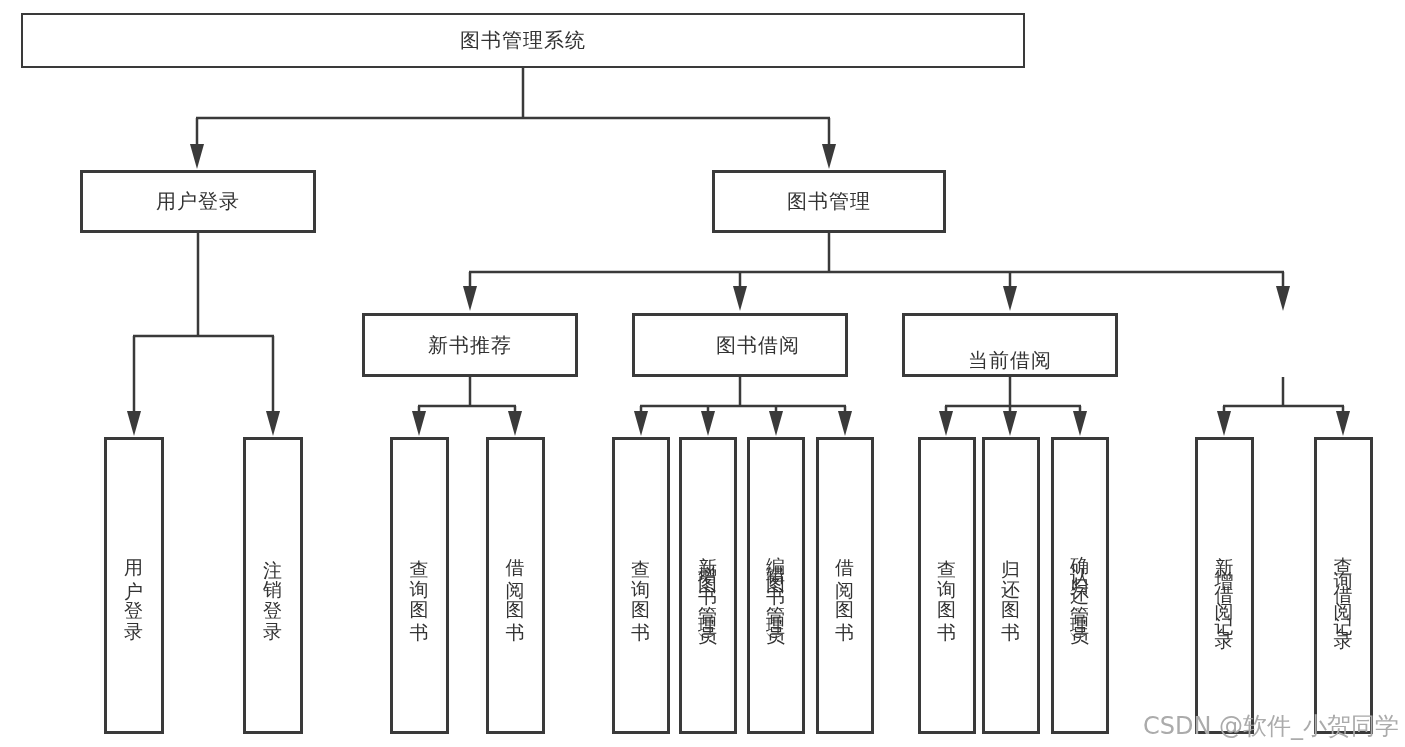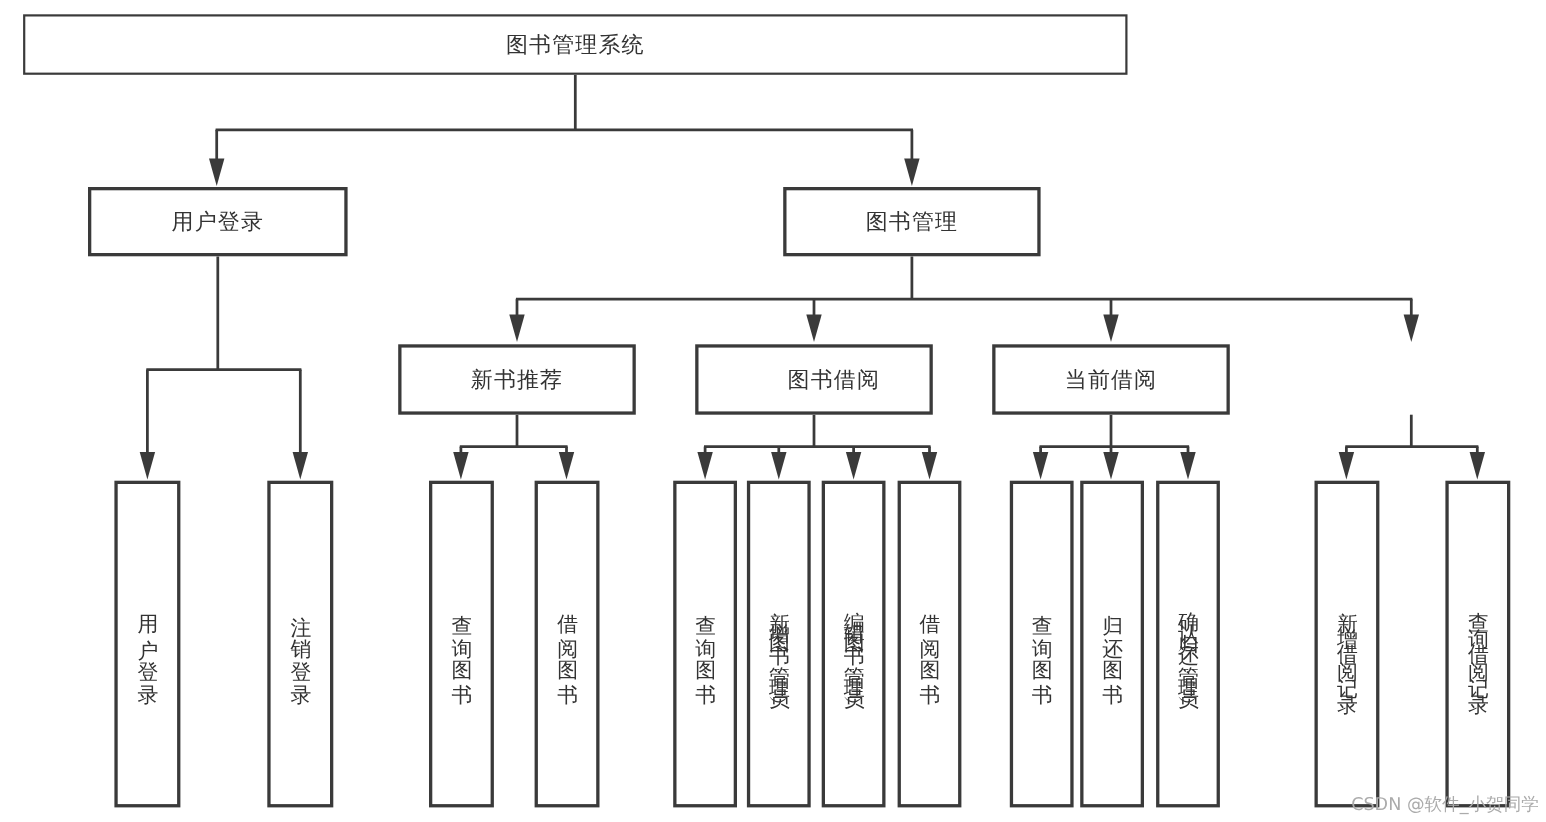--- a/index.html
+++ b/index.html
@@ -36,21 +36,21 @@
     white-space: nowrap;
     line-height: 1;
   }
   .ls4 { letter-spacing: 21px; }
   .ls6 { letter-spacing: 15px; }
   .ls9 { letter-spacing: 10px; }
   .watermark {
     position: absolute;
     right: 6px;
     bottom: 5px;
-    font-size: 16px;
+    font-size: 24px;
     color: #ababab;
     z-index: 3;
     white-space: nowrap;
   }
 </style>
 </head>
 <body>
 
 <div class="canvas">
 
@@ -130,21 +130,21 @@
   <div class="node" style="left:362px; top:313px; width:216px; height:64px;">
     <span class="h-label">新书推荐</span>
   </div>
 
   <div class="node" style="left:712px; top:170px; width:234px; height:63px;">
     <span class="h-label">图书管理</span>
   </div>
   <div class="node" style="left:632px; top:313px; width:216px; height:64px;padding-left:36px;">
     <span class="h-label">图书借阅</span>
   </div>
-  <div class="node" style="left:902px; top:313px; width:216px; height:64px;">
+  <div class="node" style="left:902px; top:313px; width:216px; height:64px;align-items:flex-end;">
     <span class="h-label">当前借阅</span>
   </div>
 
   <div class="node" style="left:104px; top:437px; width:60px; height:297px;">
     <span class="v-label ls4">用户登录</span>
   </div>
   <div class="node" style="left:243px; top:437px; width:60px; height:297px;">
     <span class="v-label ls4">注销登录</span>
   </div>
 

